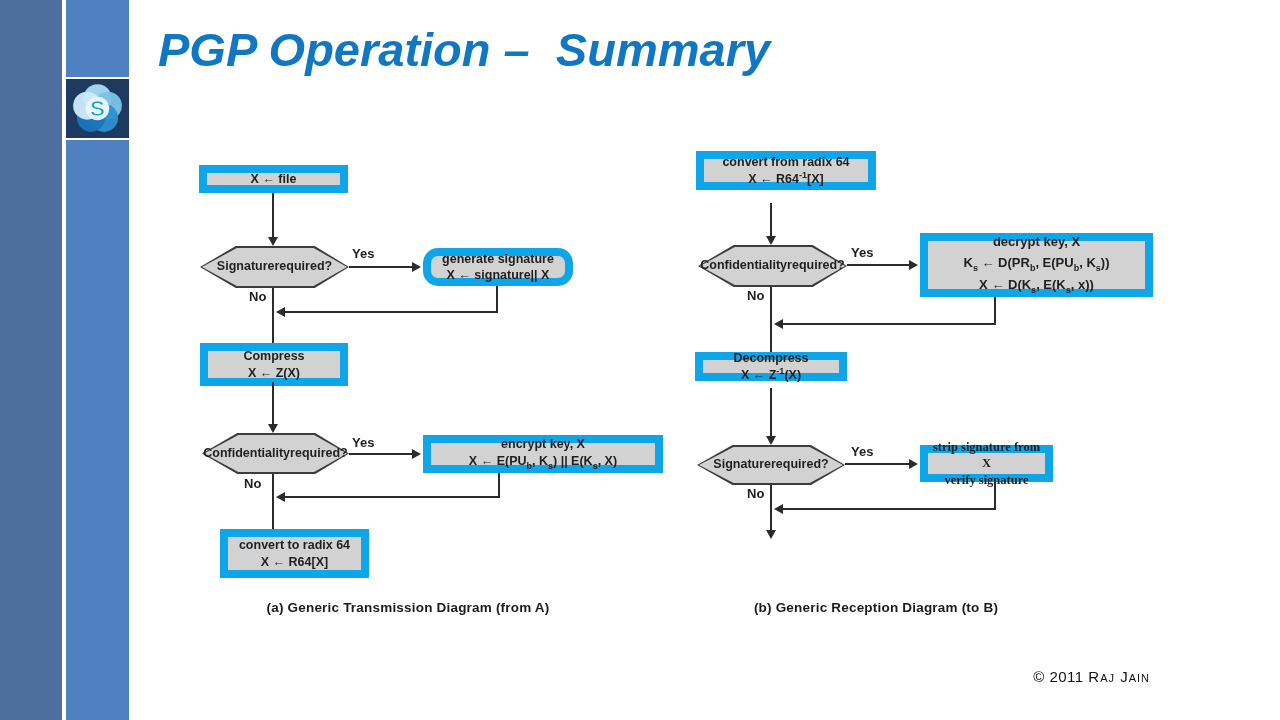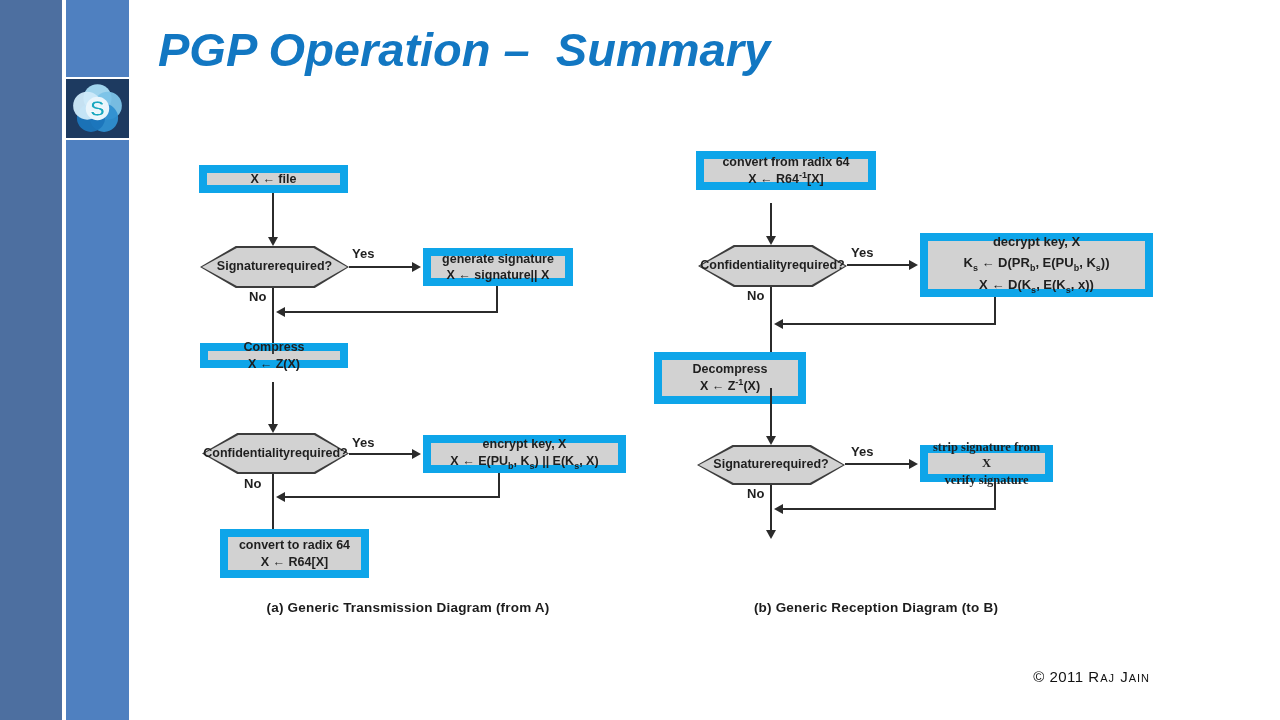--- a/index.html
+++ b/index.html
@@ -88,54 +88,54 @@
     <div class="hex-t">
       <div>Signature</div>
       <div>required?</div>
     </div>
   </div>
 
   <div class="lbl" style="left:352px;top:246px;">Yes</div>
   <div class="ln" style="left:349px;top:266px;width:64px;height:2px;"></div>
   <div class="ah-r" style="left:412px;top:262px;"></div>
 
-  <div class="node" style="left:423px;top:248px;width:150px;height:38px;">
+  <div class="node" style="left:423px;top:248px;width:150px;height:38px;border-radius:15px;">
     <div>generate signature</div>
     <div>X ← signature|| X</div>
   </div>
 
   <div class="lbl" style="left:249px;top:289px;">No</div>
   <div class="ln" style="left:272px;top:288px;width:2px;height:55px;"></div>
 
   <div class="ln" style="left:496px;top:286px;width:2px;height:27px;"></div>
   <div class="ln" style="left:284px;top:311px;width:213px;height:2px;"></div>
   <div class="ah-l" style="left:276px;top:307px;"></div>
 
-  <div class="node" style="left:200px;top:343px;width:148px;height:25px;">
+  <div class="node" style="left:200px;top:343px;width:148px;height:43px;">
     <div>Compress</div>
     <div>X ← Z(X)</div>
   </div>
 
   <div class="ln" style="left:272px;top:382px;width:2px;height:43px;"></div>
   <div class="ah-d" style="left:268px;top:424px;"></div>
 
   <div class="hex" style="left:202px;top:433px;width:147px;height:41px;">
     <div class="hex-b"></div>
     <div class="hex-f"></div>
     <div class="hex-t">
       <div>Confidentiality</div>
       <div>required?</div>
     </div>
   </div>
 
   <div class="lbl" style="left:352px;top:435px;">Yes</div>
   <div class="ln" style="left:349px;top:453px;width:64px;height:2px;"></div>
   <div class="ah-r" style="left:412px;top:449px;"></div>
 
-  <div class="node" style="left:423px;top:435px;width:203px;height:38px;">
+  <div class="node" style="left:423px;top:435px;width:240px;height:38px;">
     <div>encrypt key, X</div>
     <div>X ← E(PU<sub>b</sub>, K<sub>s</sub>) || E(K<sub>s</sub>, X)</div>
   </div>
 
   <div class="lbl" style="left:244px;top:476px;">No</div>
   <div class="ln" style="left:272px;top:474px;width:2px;height:55px;"></div>
 
   <div class="ln" style="left:498px;top:473px;width:2px;height:25px;"></div>
   <div class="ln" style="left:284px;top:496px;width:215px;height:2px;"></div>
   <div class="ah-l" style="left:276px;top:492px;"></div>
@@ -177,21 +177,21 @@
     <div>X ← D(K<sub>s</sub>, E(K<sub>s</sub>, x))</div>
   </div>
 
   <div class="lbl" style="left:747px;top:288px;">No</div>
   <div class="ln" style="left:770px;top:287px;width:2px;height:65px;"></div>
 
   <div class="ln" style="left:994px;top:297px;width:2px;height:28px;"></div>
   <div class="ln" style="left:782px;top:323px;width:213px;height:2px;"></div>
   <div class="ah-l" style="left:774px;top:319px;"></div>
 
-  <div class="node" style="left:654px;top:352px;width:152px;height:52px;">
+  <div class="node" style="left:695px;top:352px;width:152px;height:29px;">
     <div>Decompress</div>
     <div>X ← Z<sup>-1</sup>(X)</div>
   </div>
 
   <div class="ln" style="left:770px;top:388px;width:2px;height:48px;"></div>
   <div class="ah-d" style="left:766px;top:436px;"></div>
 
   <div class="hex" style="left:697px;top:445px;width:148px;height:40px;">
     <div class="hex-b"></div>
     <div class="hex-f"></div>

